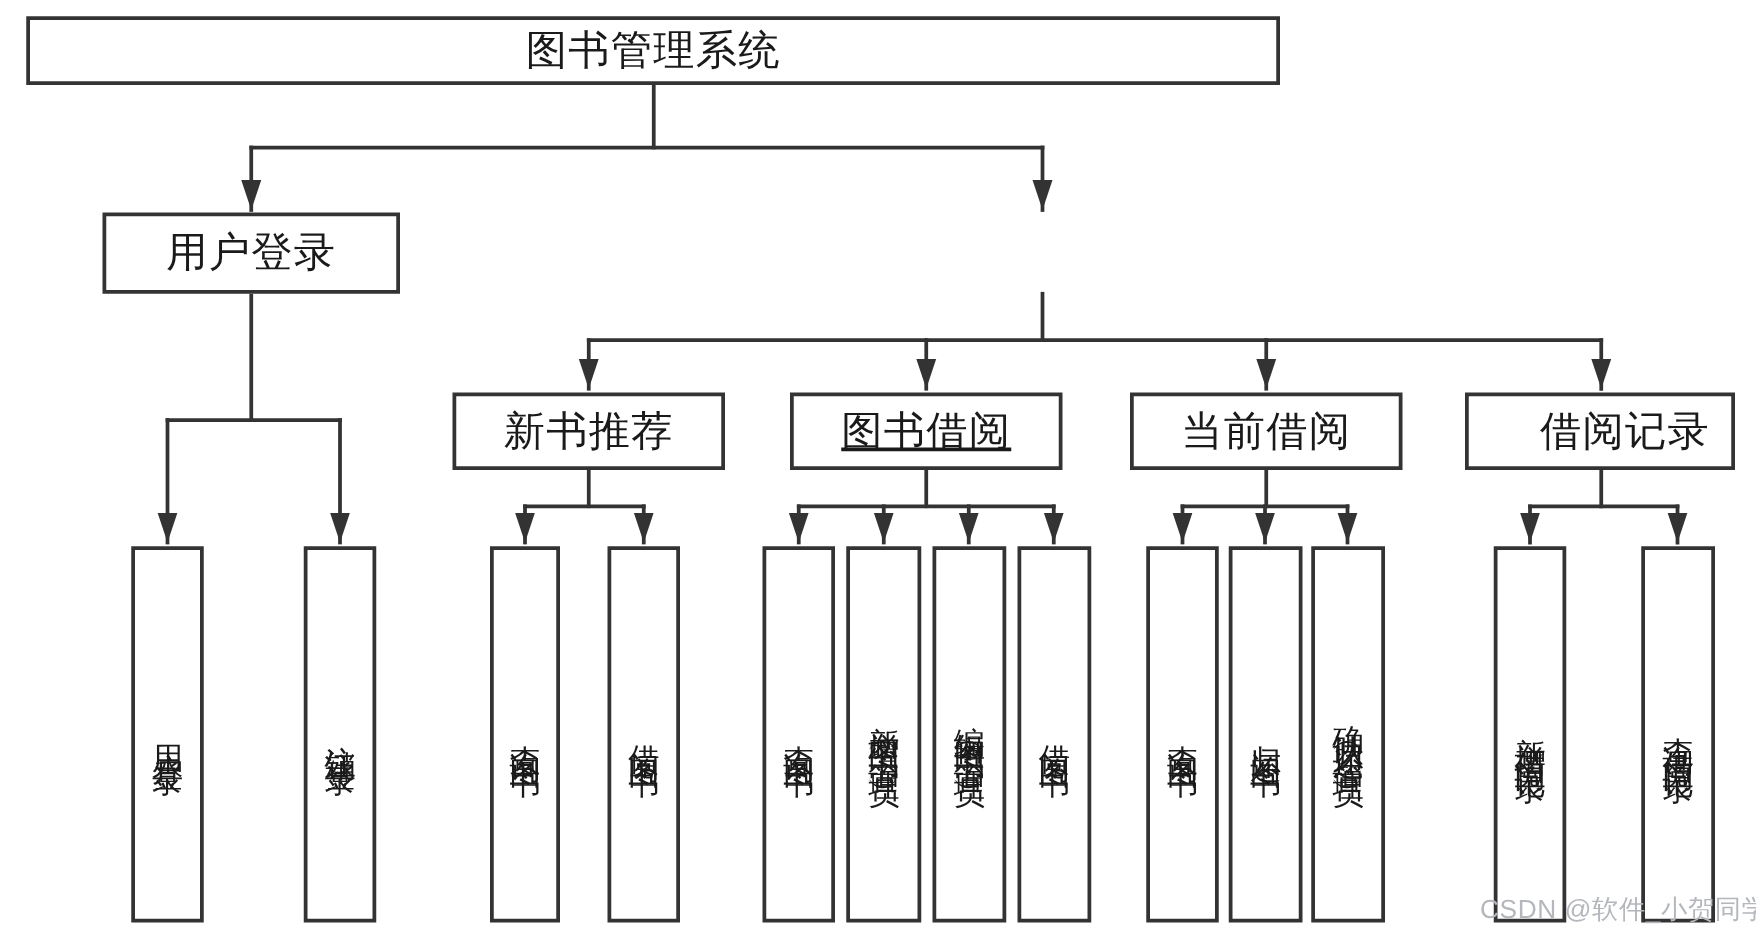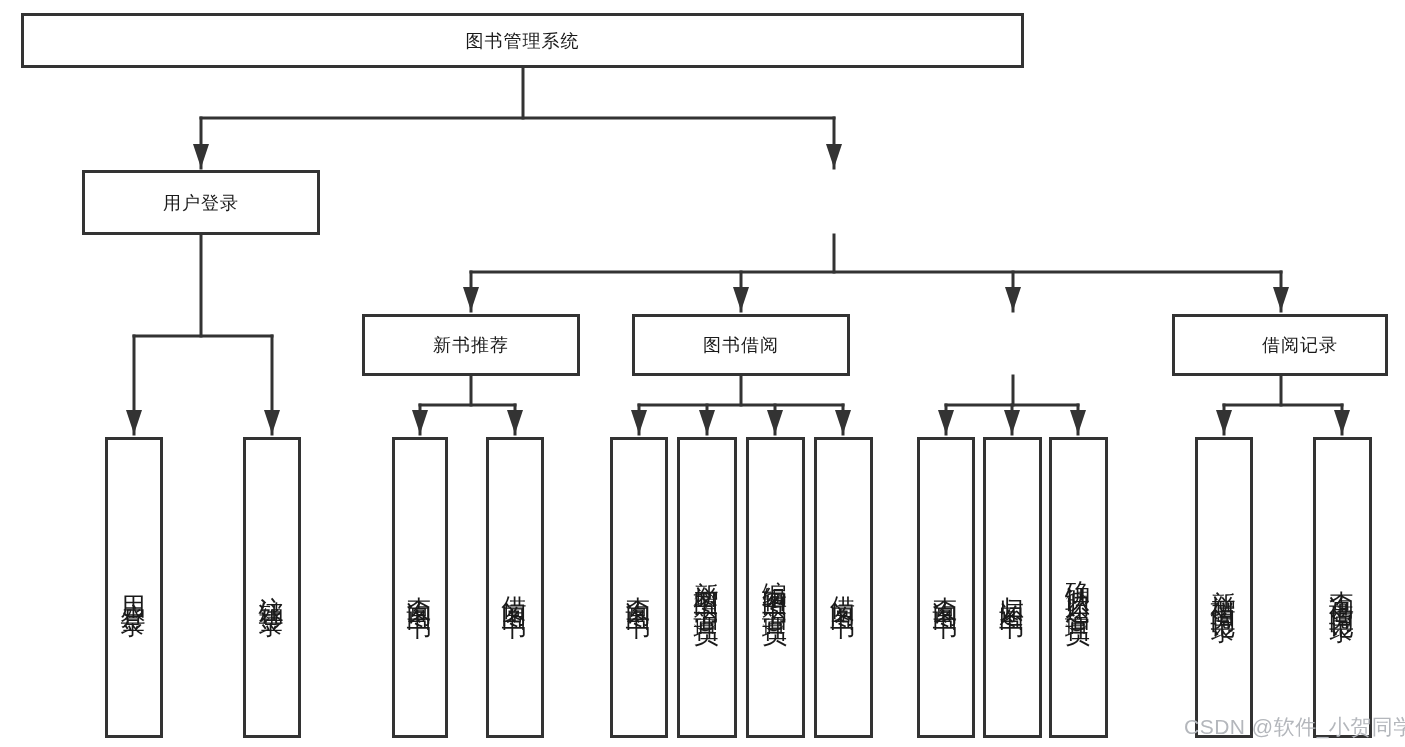--- a/index.html
+++ b/index.html
@@ -14,40 +14,40 @@
   .box{
     position:absolute;
     box-sizing:border-box;
     background:#ffffff;
     border:3px solid #333333;
     display:flex;align-items:center;justify-content:center;
     z-index:2;
     color:#1a1a1a;
   }
   .hbox span{
-    font-size:18px;
+    font-size:33px;
     letter-spacing:1px;
     white-space:nowrap;
     color:#1a1a1a;
   }
   .vbox{top:437px;height:301px;}
   .vbox span{
     writing-mode:vertical-rl;
     text-orientation:mixed;
     font-size:25px;
     letter-spacing:6px;
     white-space:nowrap;
     color:#1a1a1a;
   }
   
   .n-root {left:21px; top:13px; width:1003px;height:55px;}
   .n-login{left:82px; top:170px;width:238px; height:65px;}
   .n-mgmt {left:716px;top:170px;width:236px; height:65px;}
   .n-rec  {left:362px;top:314px;width:218px; height:62px;text-align:right;}
-  .n-bor  {left:632px;top:314px;width:218px; height:62px;}
+  .n-bor  {left:632px;top:314px;width:218px; height:62px;text-decoration:underline;}
   .n-cur  {left:904px;top:314px;width:218px; height:62px;}
   .n-log  {left:1172px;top:314px;width:216px;height:62px;padding-left:40px;}
   
   .n-g1a{left:105px; width:58px;}
   .n-g1b{left:243px; width:58px;}
   .n-g2a{left:392px; width:56px;}
   .n-g2b{left:486px; width:58px;}
   .n-g3a{left:610px; width:58px;}
   .n-g3b{left:677px; width:60px;}
   .n-g3c{left:746px; width:59px;}
@@ -129,20 +129,23 @@
   <div class="box hbox n-login">
     <span>用户登录</span>
   </div>
 
   <div class="box hbox n-rec">
     <span>新书推荐</span>
   </div>
   <div class="box hbox n-bor">
     <span>图书借阅</span>
   </div>
+  <div class="box hbox n-cur">
+    <span>当前借阅</span>
+  </div>
   <div class="box hbox n-log">
     <span>借阅记录</span>
   </div>
 
   <div class="box vbox n-g1a">
     <span>用户登录</span>
   </div>
   <div class="box vbox n-g1b">
     <span>注销登录</span>
   </div>

